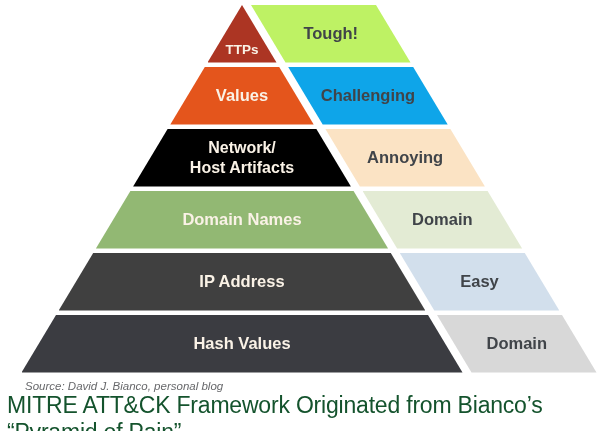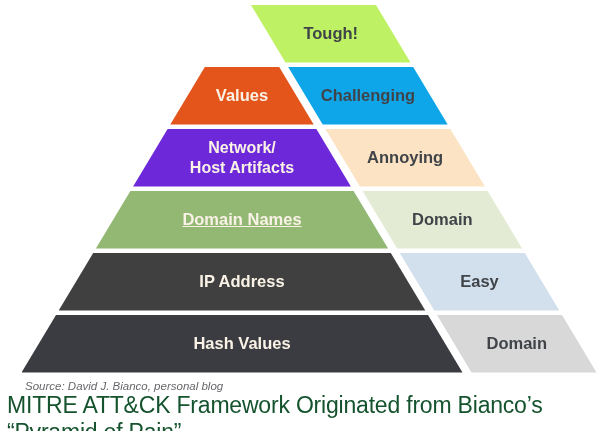--- a/index.html
+++ b/index.html
@@ -18,21 +18,21 @@
     white-space:pre-line;
   }
   .band{
     clip-path:polygon(0 0,calc(100% - 34.5px) 0,100% 100%,34.5px 100%);
     width:159.5px;color:#404449;font-weight:bold;font-size:16.5px;
   }
   
   .t0{left:207.5px;top:5px;width:69px;font-size:13.5px;align-items:flex-end;padding-bottom:4px;}
   .t1{left:170.3px;top:67px;width:143.4px;}
   .t2{left:133.1px;top:129px;width:217.8px;font-size:16px;}
-  .t3{left:95.9px;top:191px;width:292.2px;text-decoration:underline;}
+  .t3{left:95.9px;top:191px;width:292.2px;}
   .t4{left:58.7px;top:253px;width:366.6px;}
   .t5{left:21.5px;top:315px;width:441px;}
   .b0{left:251px;top:5px;}
   .b1{left:288.2px;top:67px;}
   .b2{left:325.4px;top:129px;}
   .b3{left:362.6px;top:191px;}
   .b4{left:399.8px;top:253px;}
   .b5{left:437px;top:315px;}
   .source{
     position:absolute;left:25px;top:380px;width:560px;
@@ -41,32 +41,35 @@
   .title{
     position:absolute;left:7px;top:392px;width:598px;
     font-size:23px;color:#14532d;letter-spacing:-0.2px;font-weight:normal;
   }
 </style>
 </head>
 <body>
 
 <div class="canvas">
 
+  <div class="tier t0" style="background-color: rgb(172, 53, 35);">
+    <span>TTPs</span>
+  </div>
   <div class="band b0" style="background-color: #bef264;">
     <span>Tough!</span>
   </div>
 
   <div class="tier t1" style="background-color: rgb(228, 85, 28);">
     <span>Values</span>
   </div>
   <div class="band b1" style="background-color: #0ea5e9;">
     <span>Challenging</span>
   </div>
 
-  <div class="tier t2" style="background-color: #6d28d9;">
+  <div class="tier t2" style="background-color: #000000;">
     <span>Network/
 Host Artifacts</span>
   </div>
   <div class="band b2" style="background-color: rgb(251, 227, 196);">
     <span>Annoying</span>
   </div>
 
   <div class="tier t3" style="background-color: rgb(146, 184, 115);">
     <span>Domain Names</span>
   </div>

